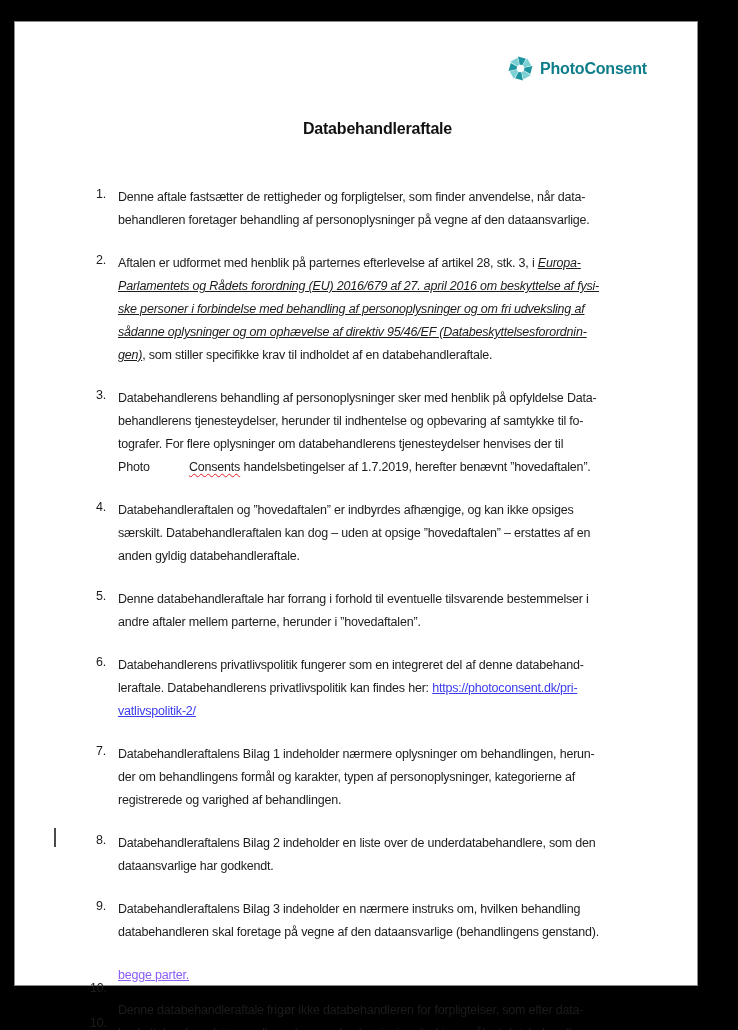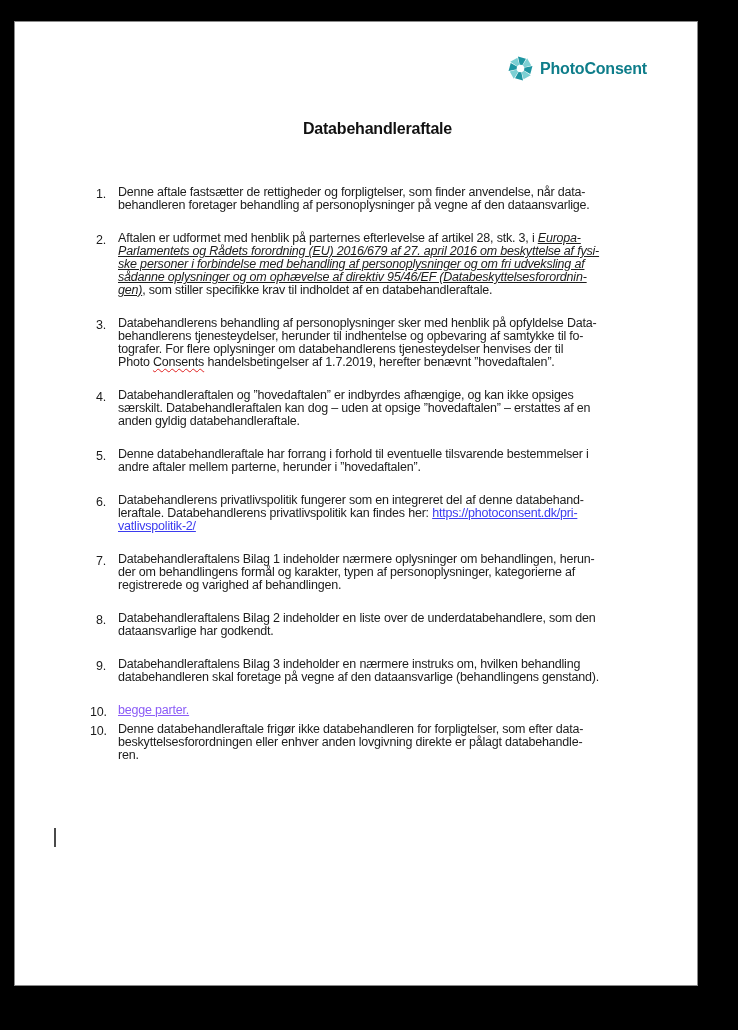--- a/index.html
+++ b/index.html
@@ -31,36 +31,37 @@
     text-align: center; letter-spacing: -0.2px;
     line-height: 27px;
   }
   .list { margin-top: 44px; }
   .li { display: flex; margin-bottom: 20px; }
   .num {
     flex: none; width: 28px; padding-left: 6px;
     font-size: 12.5px; line-height: 17.5px; letter-spacing: -0.2px;
     color: #1c1c1c;
   }
-  .num.wide { padding-left: 0; }
+  .num.wide { padding-left: 0; margin-top: 16px; }
   .txt {
     flex: 1;
-    font-size: 12.5px; line-height: 13px; letter-spacing: -0.2px;
+    font-size: 12.5px; line-height: 23px; letter-spacing: -0.2px;
     color: #1c1c1c;
   }
   .normal { }
   .italic { font-style: italic; text-decoration: underline; }
   .link { color: #3b3bef; text-decoration: underline; cursor: pointer; }
   .insertion { color: #8b5cf6; text-decoration: underline; }
   .spellcheck {
     text-decoration: underline;
     text-decoration-style: wavy;
     text-decoration-color: #e02020;
     text-decoration-thickness: 1px;
     text-underline-offset: 2px;
+    margin-left: 36px;
   }
   .change-bar {
     position: absolute; left: 39px; top: 806px;
     width: 2px; height: 19px; background: #4a4a4a;
   }
 </style>
 </head>
 <body>
 
 <div class="frame">

